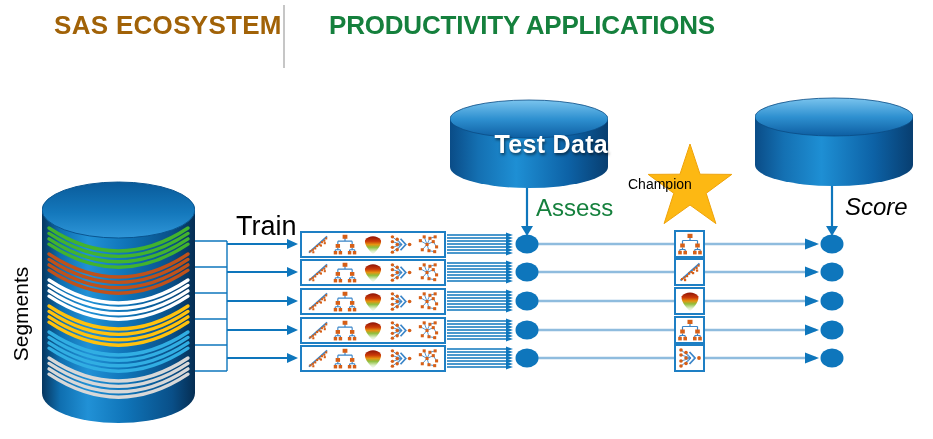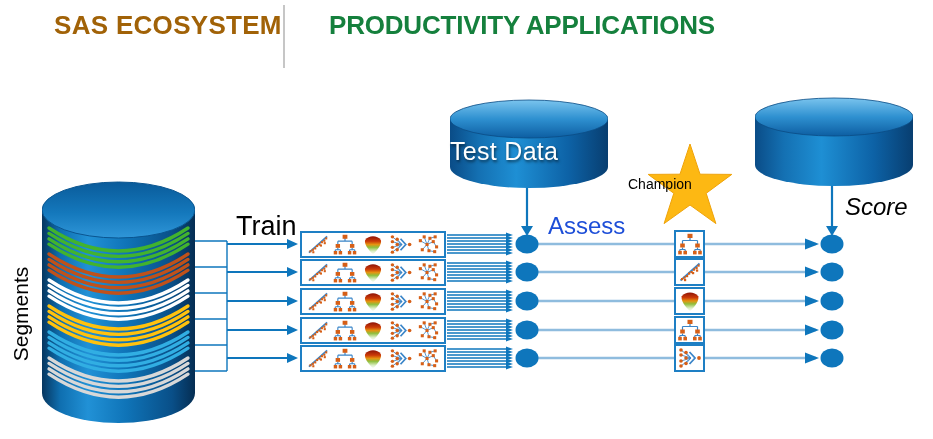--- a/index.html
+++ b/index.html
@@ -4,29 +4,29 @@
 <style>
   html,body{margin:0;padding:0;background:#fff;}
   .stage{position:relative;width:933px;height:439px;background:#ffffff;
          font-family:"Liberation Sans",sans-serif;overflow:hidden;}
   .brand{position:absolute;left:54px;top:10px;font-size:26px;font-weight:bold;letter-spacing:.3px;z-index:3;}
   .vdiv{position:absolute;left:283px;top:5px;width:2px;height:63px;background:#c6c6c6;z-index:3;}
   .subtitle{position:absolute;left:297px;top:10px;font-size:26px;font-weight:bold;letter-spacing:-.2px;z-index:3;}
   .seg-label{position:absolute;left:-39px;top:302px;width:120px;text-align:center;font-size:21px;color:#000;
              transform:rotate(-90deg);z-index:3;}
   .train-label{position:absolute;left:236px;top:211px;font-size:27px;color:#000;z-index:3;}
-  .assess-label{position:absolute;left:536px;top:212px;font-size:24px;color:#1d4ed8;z-index:3;margin-left:12px;}
+  .assess-label{position:absolute;left:536px;top:194px;font-size:24px;color:#15803d;z-index:3;}
   .score-label{position:absolute;left:845px;top:193px;font-size:24px;color:#000;z-index:3;font-style:italic;}
   .champion-label{position:absolute;left:628px;top:176px;width:126px;text-align:left;font-size:14px;color:#000;z-index:5;}
   .big-cyl{position:absolute;left:42px;top:178px;width:153px;height:247px;z-index:2;}
   .small-cyl{position:absolute;width:158px;height:92px;z-index:2;}
   #test-cyl{left:450px;top:99px;}
   #new-cyl{left:755px;top:97px;}
-  .cyl-label{position:absolute;left:0;top:38px;width:100%;text-align:left;color:#fff;font-size:25px;
-             font-weight:normal;letter-spacing:.3px;text-shadow:1px 2px 3px rgba(0,0,0,.55);}
+  .cyl-label{position:absolute;left:0;top:31px;width:100%;text-align:right;color:#fff;font-size:25px;
+             font-weight:bold;letter-spacing:.3px;text-shadow:1px 2px 3px rgba(0,0,0,.55);}
   #connectors{position:absolute;left:0;top:0;z-index:1;}
   .model-box{position:absolute;left:300px;width:146px;height:27px;border:2px solid #1e7fc4;background:#fff;
              display:flex;align-items:center;justify-content:space-evenly;box-sizing:border-box;z-index:2;}
   .champ-box{position:absolute;left:674px;width:31px;height:28px;border:2px solid #1e7fc4;background:#fff;
              display:flex;align-items:center;justify-content:center;box-sizing:border-box;z-index:2;}
   .icon{display:inline-flex;line-height:0;}
   .star{position:absolute;left:646px;top:142px;z-index:4;line-height:0;}
 </style>
 </head>
 <body>

